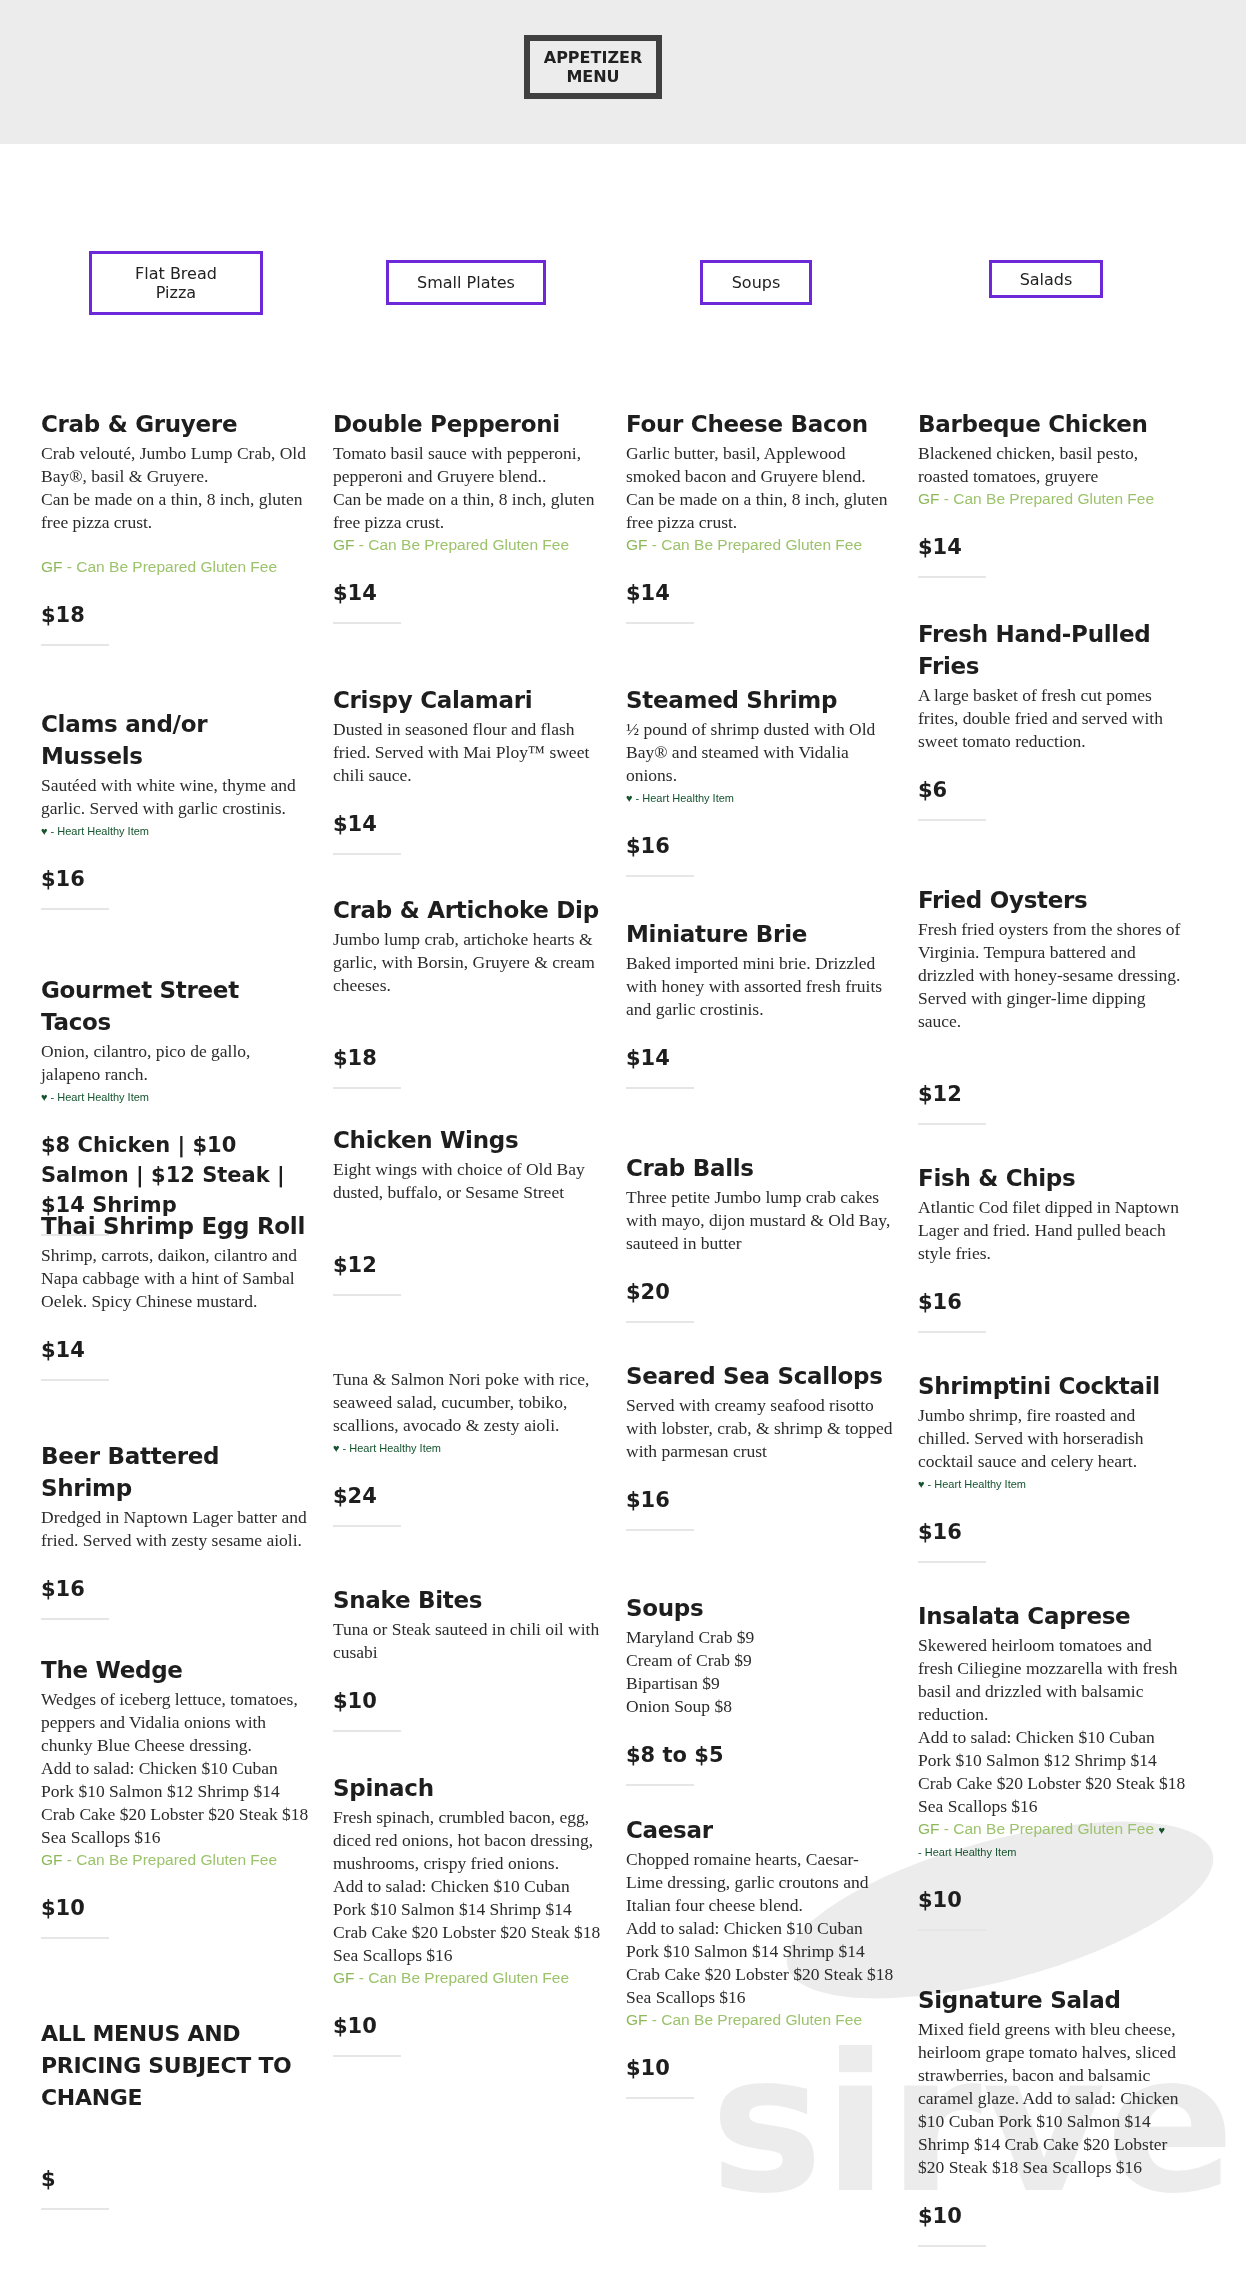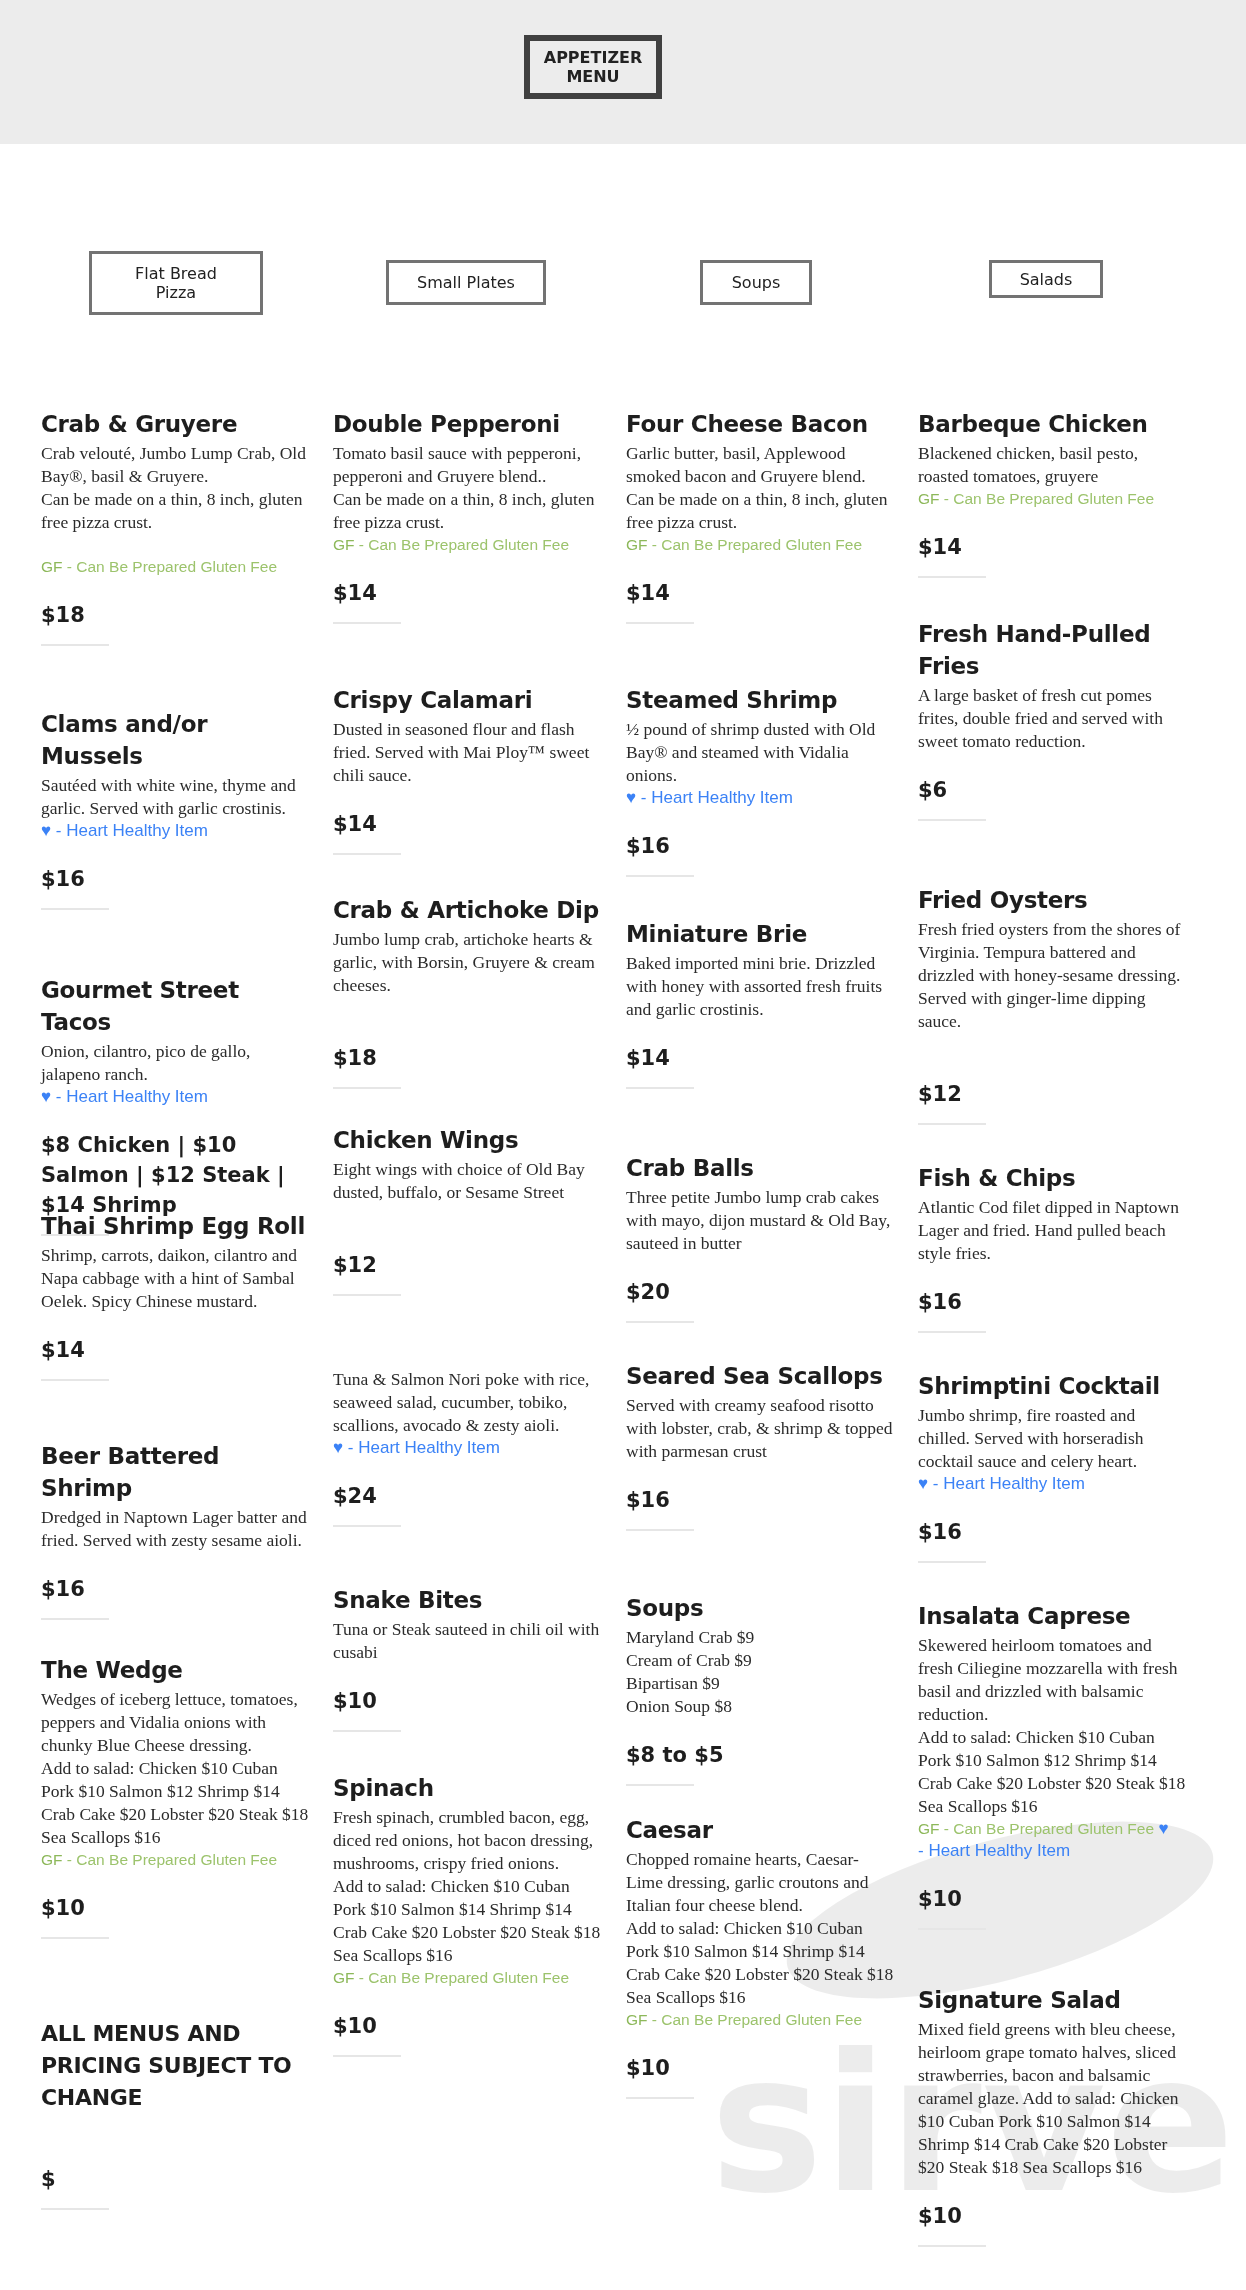--- a/index.html
+++ b/index.html
@@ -11,21 +11,21 @@
     background: #ececec;
   }
   .header-btn {
     position: absolute; left: 524px; top: 35px; width: 138px; height: 64px;
     border: 6px solid #404040; display: flex; align-items: center; justify-content: center;
     text-align: center; font-family: "DejaVu Sans", sans-serif; font-weight: bold;
     font-size: 16px; line-height: 19px; color: #222; white-space: pre-line; cursor: pointer;
   }
 
   .tab {
-    position: absolute; border: 3px solid #737373; background: #fff;
+    position: absolute; border: 3px solid #6d28d9; background: #fff;
     display: flex; align-items: center; justify-content: center; text-align: center;
     font-family: "DejaVu Sans", sans-serif; font-size: 16px; line-height: 19px; color: #222;
     white-space: pre-line; cursor: pointer;
   }
   .tab-0 { left: 89px; top: 251px; width: 174px; height: 64px; }
   .tab-1 { left: 386px; top: 260px; width: 160px; height: 45px; }
   .tab-2 { left: 700px; top: 260px; width: 112px; height: 45px; }
   .tab-3 { left: 989px; top: 260px; width: 114px; height: 38px; }
 
   .column { position: absolute; top: 408px; width: 268px; }
@@ -39,21 +39,21 @@
     font-family: "DejaVu Sans", sans-serif; font-weight: bold; font-size: 23px;
     line-height: 32px; color: #1e1e1e; letter-spacing: -0.3px;
   }
   .item-name.caps { text-transform: none; font-size: 22px; line-height: 32px; }
   .item-desc {
     font-family: Liberation Serif, serif; font-size: 17.5px; line-height: 23px;
     color: #2b2b2b; white-space: pre-line; margin-top: 2px;
   }
   .tag-gf { font-family: "Liberation Sans", sans-serif; font-size: 15.5px; line-height: 22px; color: #9cc36c; }
   .tag-gf b { font-weight: normal; color: #8db85a; }
-  .tag-heart { font-family: "Liberation Sans", sans-serif; font-size: 17px; line-height: 22px; color: #3b82f6; }
+  .tag-heart { font-family: "Liberation Sans", sans-serif; font-size: 11px; line-height: 22px; color: #14532d; }
   .item-price {
     font-family: "DejaVu Sans", sans-serif; font-weight: bold; font-size: 21px;
     line-height: 30px; color: #1e1e1e; margin-top: 22px;
   }
   .divider { width: 68px; height: 2px; background: #e6e6e6; margin-top: 14px; }
 
   .watermark {
     position: absolute; left: 700px; top: 1790px; width: 540px; height: 420px;
     opacity: 0.07; pointer-events: none;
   }

